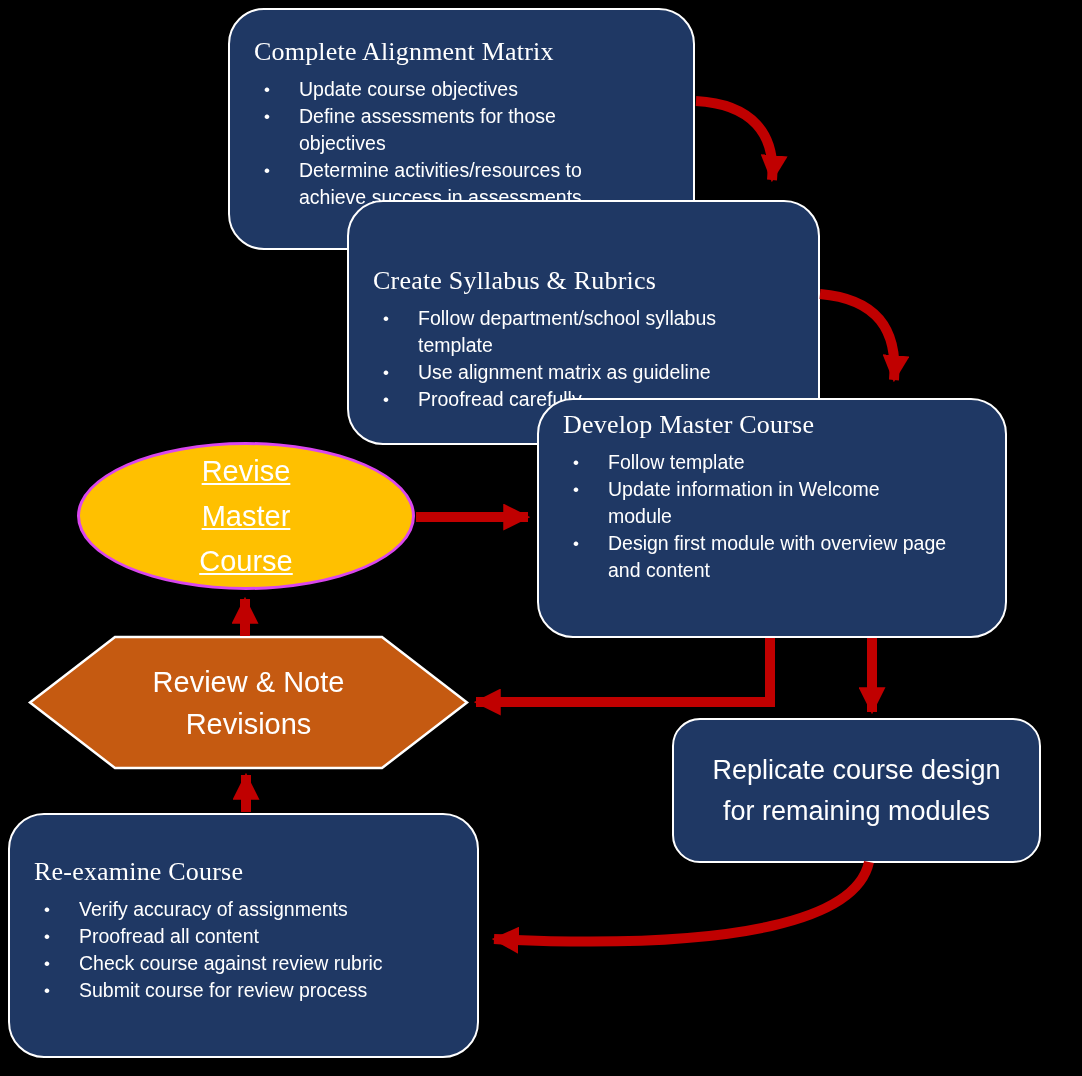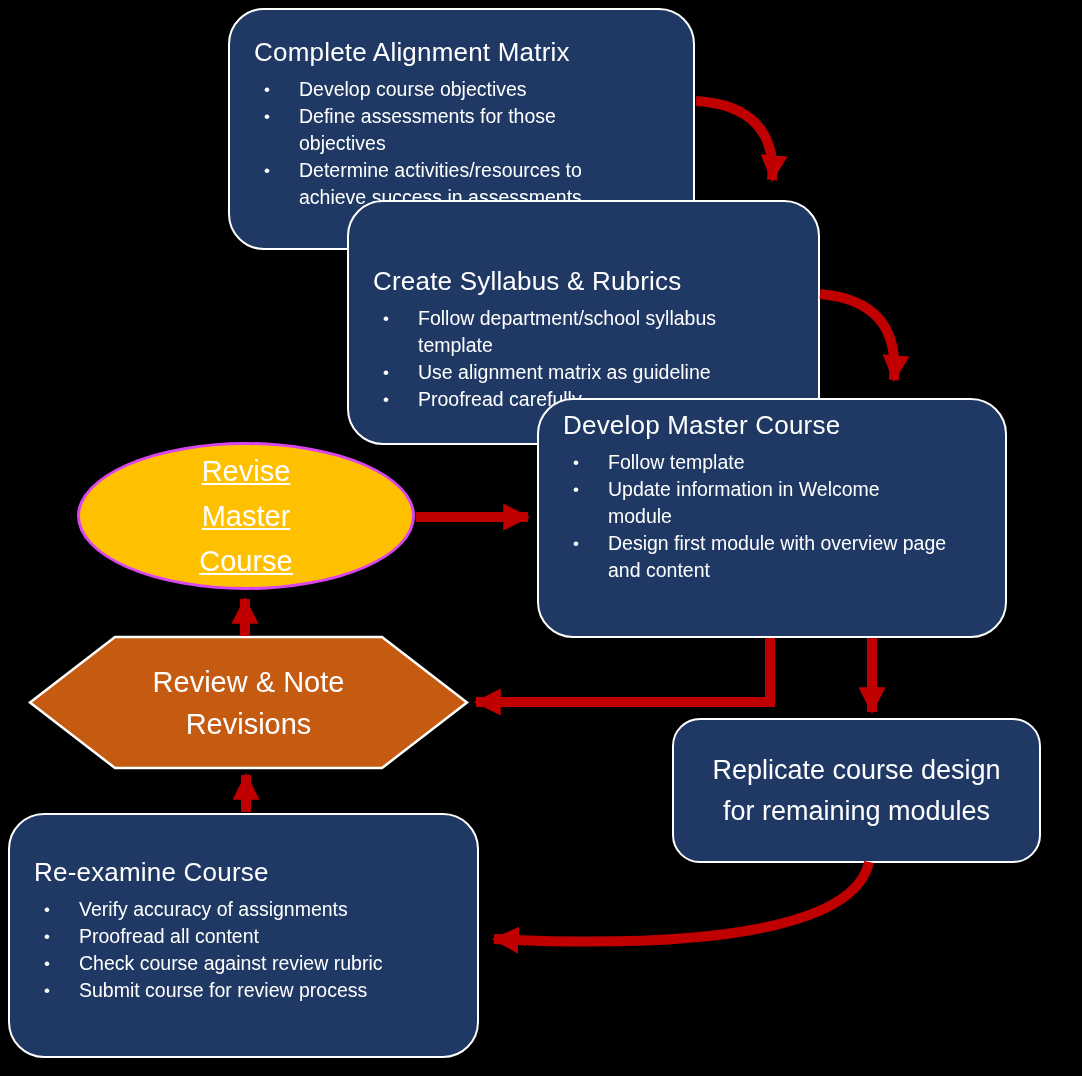--- a/index.html
+++ b/index.html
@@ -14,20 +14,21 @@
   .box{
     background:#1F3864;
     border:2.5px solid #fff;
     border-radius:36px;
   }
   .box .title{
     font-size:26px;
     line-height:30px;
     margin:0 0 9px 24px;
     letter-spacing:.2px;
+    font-family:Liberation Serif, serif;
   }
   .bullet{
     display:flex;
     margin-left:34px;
     line-height:27px;
     font-size:19.5px;
   }
   .bullet .dot{
     width:35px;
     flex:0 0 35px;
@@ -58,21 +59,21 @@
 </style>
 </head>
 <body>
 
 <div id="canvas">
 
   <div class="node box" style="left:228px;top:8px;width:467px;height:242px;padding-top:27px;">
     <div class="title">Complete Alignment Matrix</div>
     <div class="bullet">
       <span class="dot">•</span>
-      <div class="btext">Develop course objectives</div>
+      <div class="btext">Update course objectives</div>
     </div>
     <div class="bullet">
       <span class="dot">•</span>
       <div class="btext">Define assessments for those
 objectives</div>
     </div>
     <div class="bullet">
       <span class="dot">•</span>
       <div class="btext">Determine activities/resources to
 achieve success in assessments</div>

